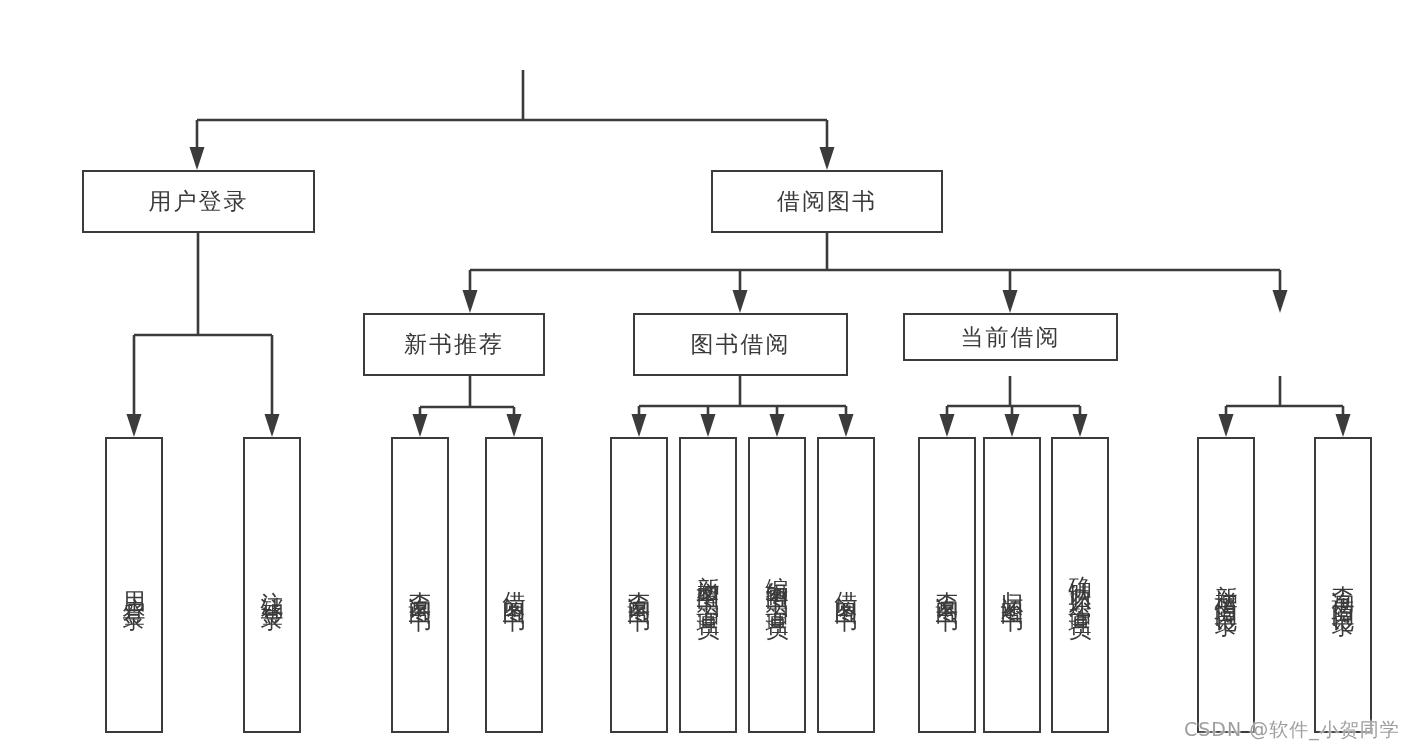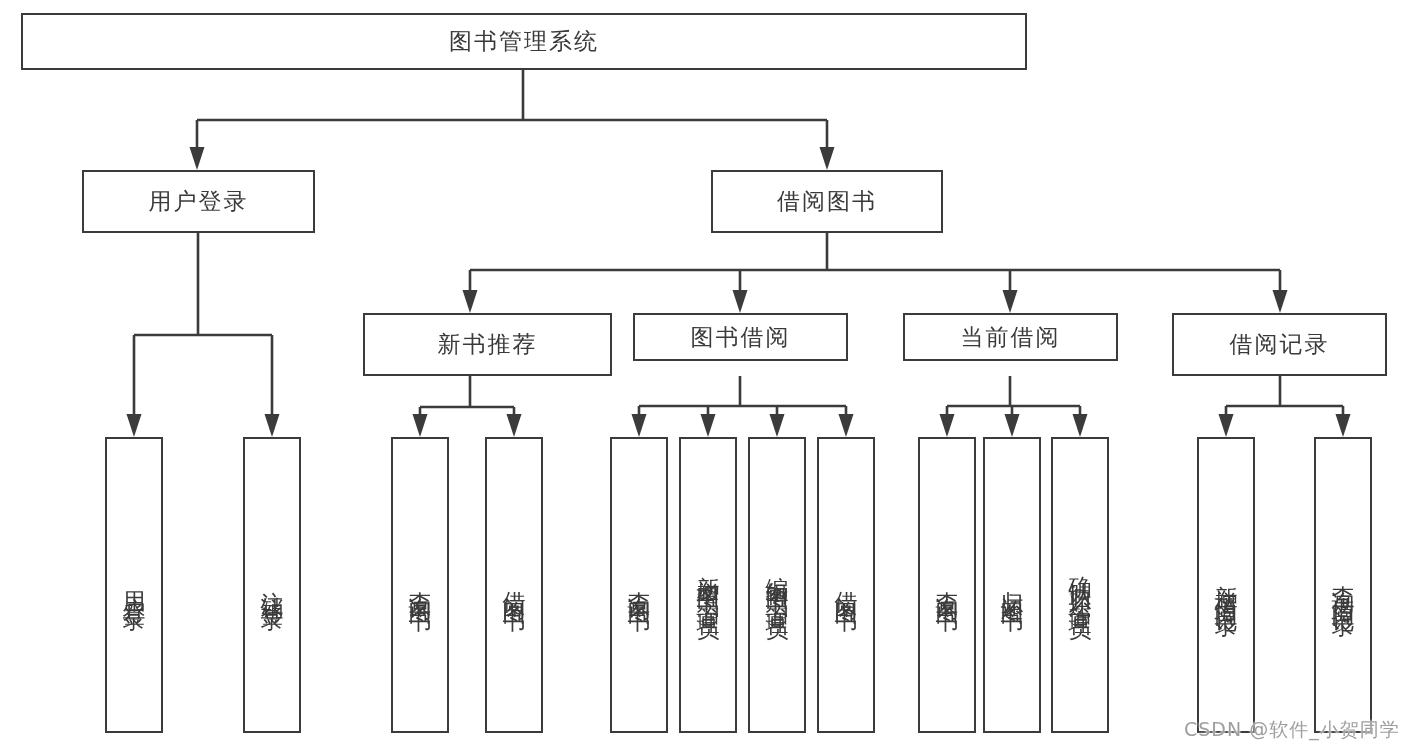--- a/index.html
+++ b/index.html
@@ -104,42 +104,36 @@
       <path d="M777,437 L769.5,414 L784.5,414 Z"></path>
       <path d="M846,437 L838.5,414 L853.5,414 Z"></path>
       <path d="M947,437 L939.5,414 L954.5,414 Z"></path>
       <path d="M1012,437 L1004.5,414 L1019.5,414 Z"></path>
       <path d="M1080,437 L1072.5,414 L1087.5,414 Z"></path>
       <path d="M1226,437 L1218.5,414 L1233.5,414 Z"></path>
       <path d="M1343,437 L1335.5,414 L1350.5,414 Z"></path>
     </g>
   </svg>
 
-  <div class="node" style="left:21px; top:13px; width:1006px; height:57px;">
-    <span>图书管理系统</span>
-  </div>
 
   <div class="node" style="left:82px; top:170px; width:233px; height:63px;">
     <span>用户登录</span>
   </div>
   <div class="node" style="left:711px; top:170px; width:232px; height:63px;">
     <span>借阅图书</span>
   </div>
 
-  <div class="node" style="left:363px; top:313px; width:249px; height:63px;">
+  <div class="node" style="left:363px; top:313px; width:182px; height:63px;">
     <span>新书推荐</span>
   </div>
-  <div class="node" style="left:633px; top:313px; width:215px; height:48px;">
+  <div class="node" style="left:633px; top:313px; width:215px; height:63px;">
     <span>图书借阅</span>
   </div>
   <div class="node" style="left:903px; top:313px; width:215px; height:48px;">
     <span>当前借阅</span>
-  </div>
-  <div class="node" style="left:1172px; top:313px; width:215px; height:63px;">
-    <span>借阅记录</span>
   </div>
 
   <div class="leaf" style="left:105px;">
     <span>用户登录</span>
   </div>
   <div class="leaf" style="left:243px;">
     <span>注销登录</span>
   </div>
 
   <div class="leaf" style="left:391px;">

